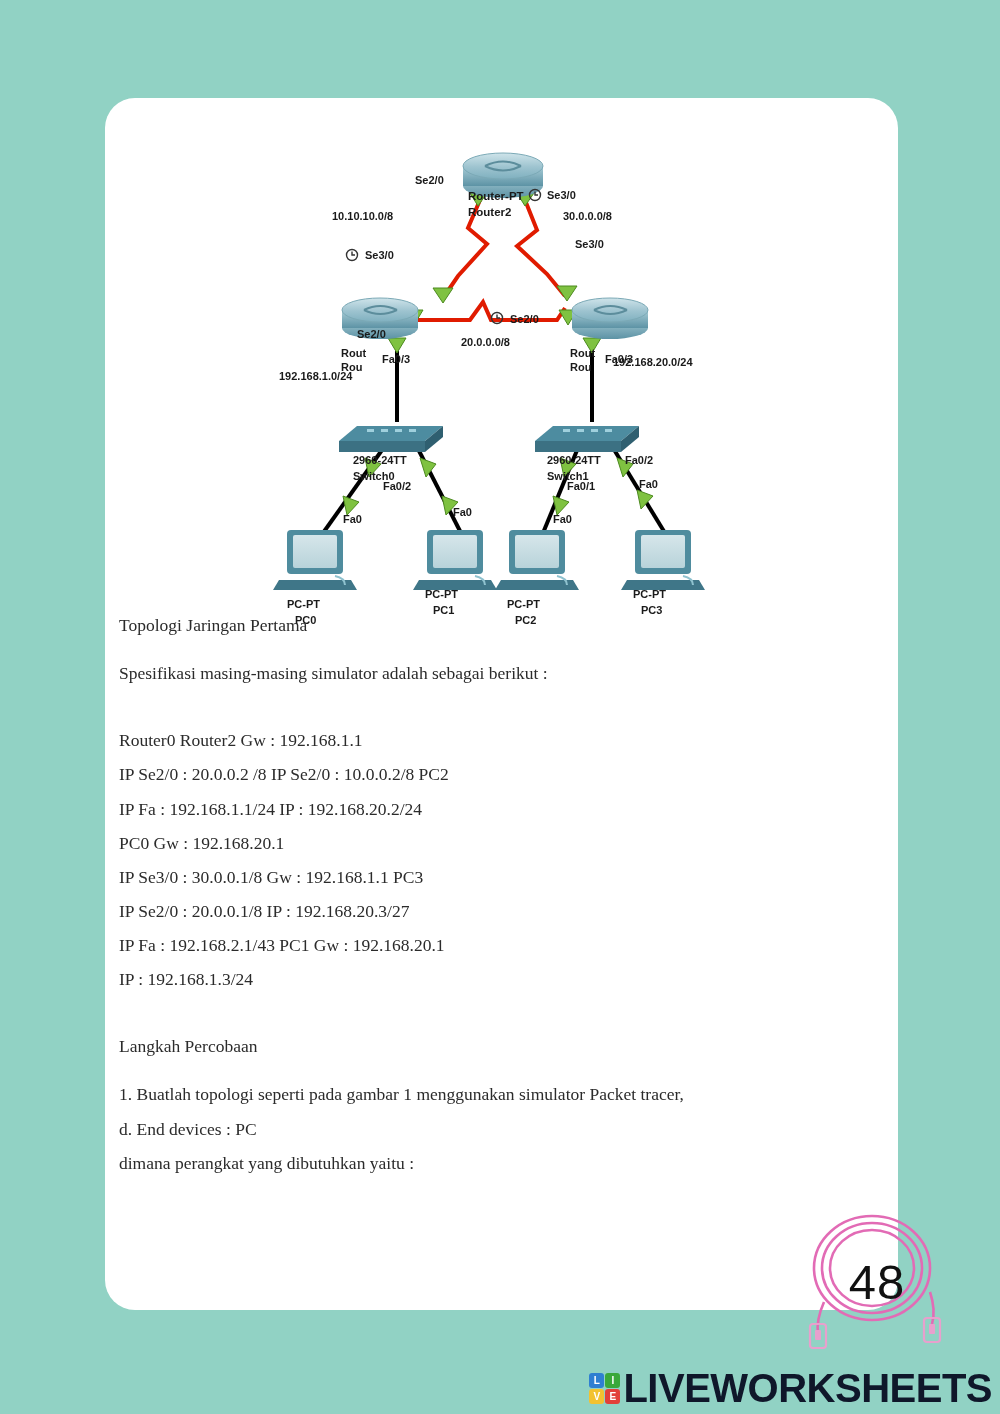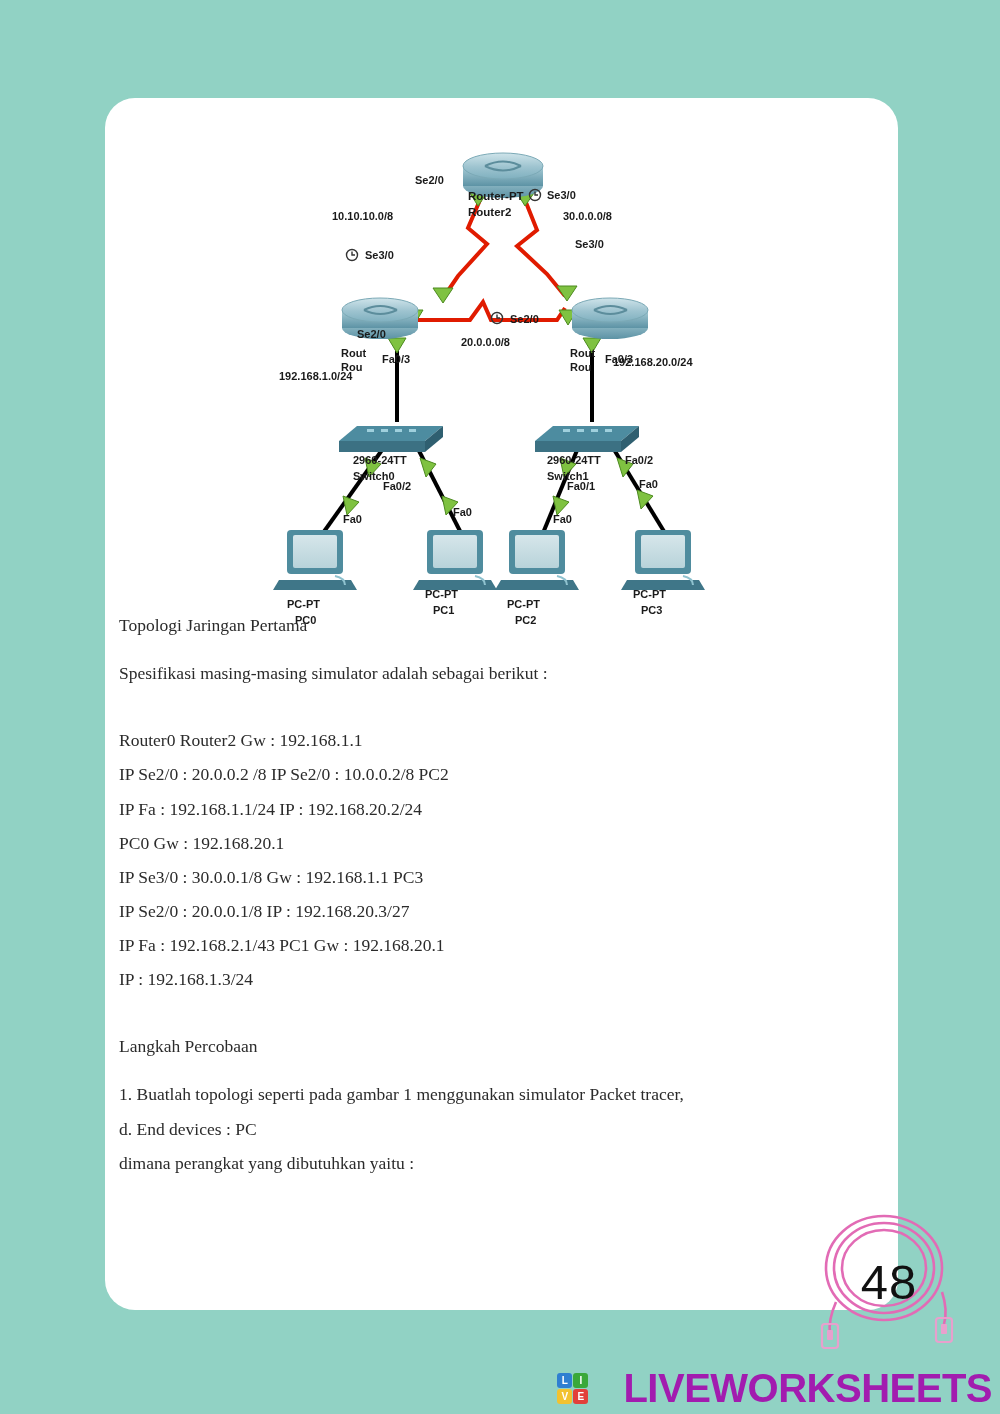--- a/index.html
+++ b/index.html
@@ -50,21 +50,21 @@
     font-size: 17.5px;
     line-height: 1.95;
   }
   #text-body p { margin: 0; font-family: Liberation Serif, serif; }
   .para-gap { height: 14px; }
   .blank-line { height: 33px; }
 
   
   #page-badge {
     position: absolute;
-    right: 24px; bottom: 58px;
+    right: 36px; bottom: 58px;
     width: 180px; height: 150px;
   }
   #page-num {
     position: absolute;
     left: 0; top: 0;
     width: 180px; height: 150px;
     display: flex;
     align-items: center;
     justify-content: center;
     font-size: 49px;
@@ -95,25 +95,24 @@
     font-size: 10px;
     font-weight: bold;
     display: flex;
     align-items: center;
     justify-content: center;
     font-family: "Liberation Sans", sans-serif;
   }
   #brand-word {
     font-size: 40px;
     font-weight: bold;
-    color: #a21caf;
+    color: #0f172a;
     letter-spacing: -0.5px;
     font-family: "Liberation Sans", sans-serif;
     line-height: 1;
-    margin-left: 32px;
   }
 </style>
 </head>
 <body>
 
 <div id="card">
 
   <div id="figure">
     <svg width="470" height="500" viewBox="0 0 470 500" xmlns="http://www.w3.org/2000/svg">
       <defs>

